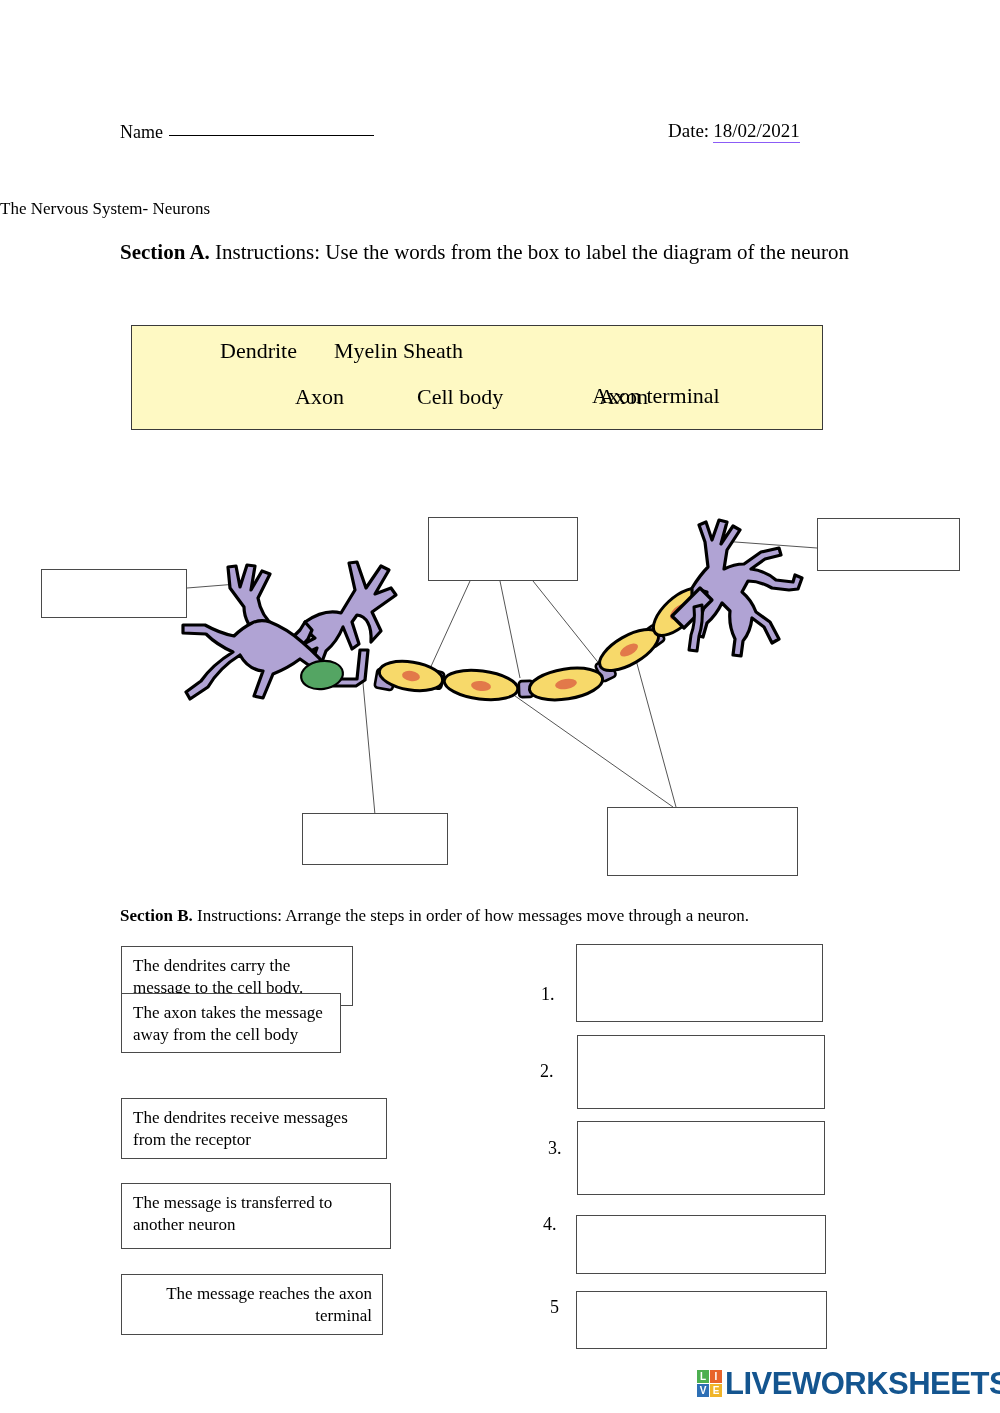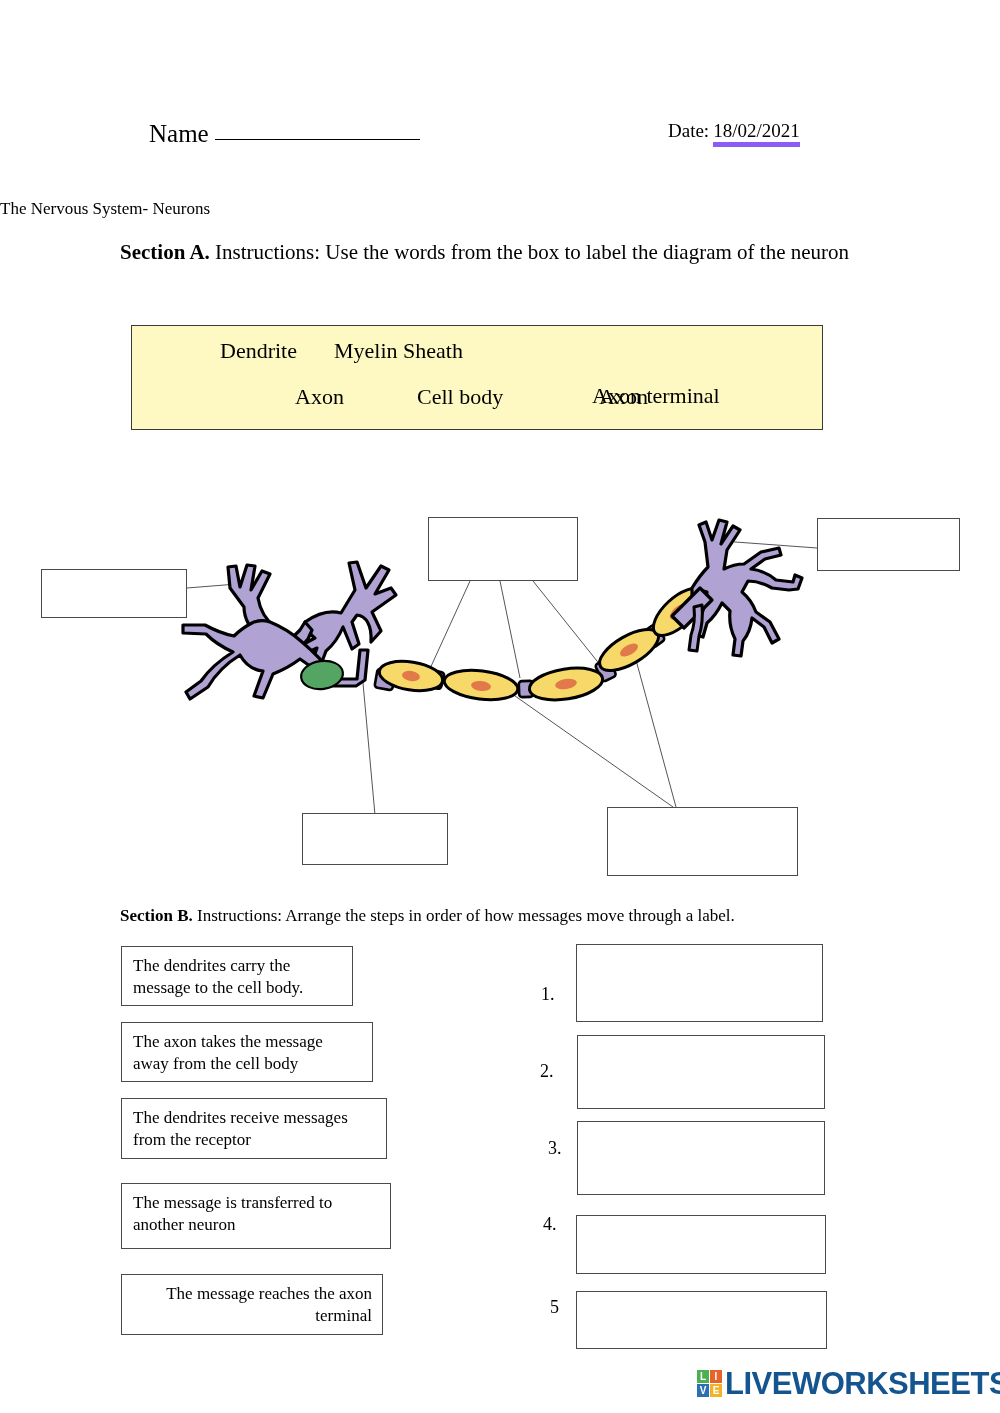--- a/index.html
+++ b/index.html
@@ -21,41 +21,40 @@
     inset: 0;
     width: 1000px;
     height: 1413px;
   }
 
   
   .hdr-name {
     position: absolute;
     left: 120px;
     top: 120px;
-    font-size: 25px;
+    font-size: 18px;
     white-space: nowrap;
-    margin-left: 29px;
   }
   .hdr-name .blank {
     display: inline-block;
     width: 205px;
     border-bottom: 1px solid #000;
     margin-left: 6px;
     vertical-align: 2px;
     height: 15px;
   }
   .hdr-date {
     position: absolute;
     left: 668px;
     top: 120px;
     font-size: 19px;
     white-space: nowrap;
   }
   .hdr-date .dval {
-    border-bottom: 5px solid #8b5cf6;
+    border-bottom: 1px solid #8b5cf6;
     padding-bottom: 1px;
     margin-left: 4px;
   }
 
   .worksheet-title {
     position: absolute;
     left: 0;
     top: 199px;
     width: 1000px;
     text-align: left;
@@ -138,21 +137,21 @@
   .stmt {
     position: absolute;
     border: 1.4px solid #4a4a4a;
     background: #fff;
     box-sizing: border-box;
     font-size: 17px;
     line-height: 1.32;
     padding: 8px 10px 6px 11px;
   }
   .s0 { left: 121px; top: 946px; width: 232px; height: 60px; }
-  .s1 { left: 121px; top: 1022px; width: 252px; height: 60px; }
+  .s1 { left: 121px; top: 993px; width: 220px; height: 60px; }
   .s2 { left: 121px; top: 1098px; width: 266px; height: 61px; }
   .s3 { left: 121px; top: 1183px; width: 270px; height: 66px; }
   .s4 { left: 121px; top: 1274px; width: 262px; height: 61px; text-align: right; }
 
   .ansnum {
     position: absolute;
     font-size: 18px;
   }
   .an0 { left: 541px; top: 984px; }
   .an1 { left: 540px; top: 1061px; }
@@ -352,21 +351,21 @@
     </g>
   </svg>
 
   <div class="label-box lb-left"></div>
   <div class="label-box lb-topmid"></div>
   <div class="label-box lb-topright"></div>
   <div class="label-box lb-botleft"></div>
   <div class="label-box lb-botright"></div>
 
   <div class="sectionB-instr">
-    <b>Section B.</b><span> Instructions: Arrange the steps in order of how messages move through a label.</span>
+    <b>Section B.</b><span> Instructions: Arrange the steps in order of how messages move through a neuron.</span>
   </div>
 
   <div class="stmt s0">The dendrites carry the message to the cell body.</div>
   <div class="stmt s1">The axon takes the message away from the cell body</div>
   <div class="stmt s2">The dendrites receive messages from the receptor</div>
   <div class="stmt s3">The message is transferred to another neuron</div>
   <div class="stmt s4">The message reaches the axon terminal</div>
 
   <div class="ansnum an0">1.</div>
   <div class="ansnum an1">2.</div>

